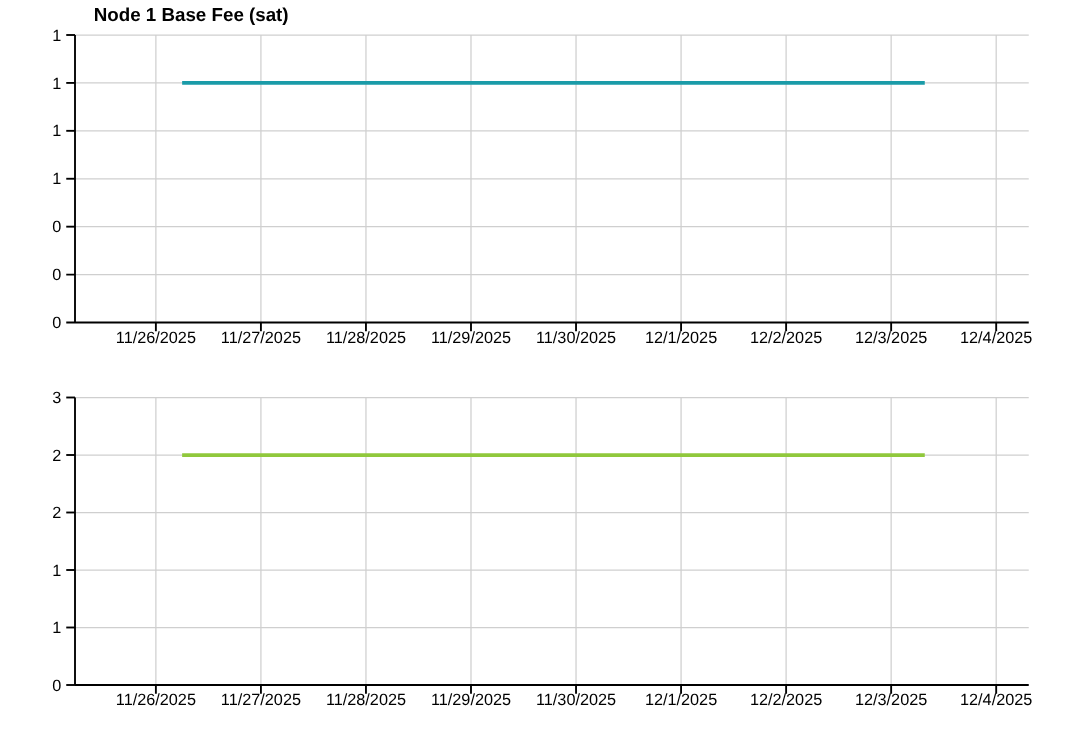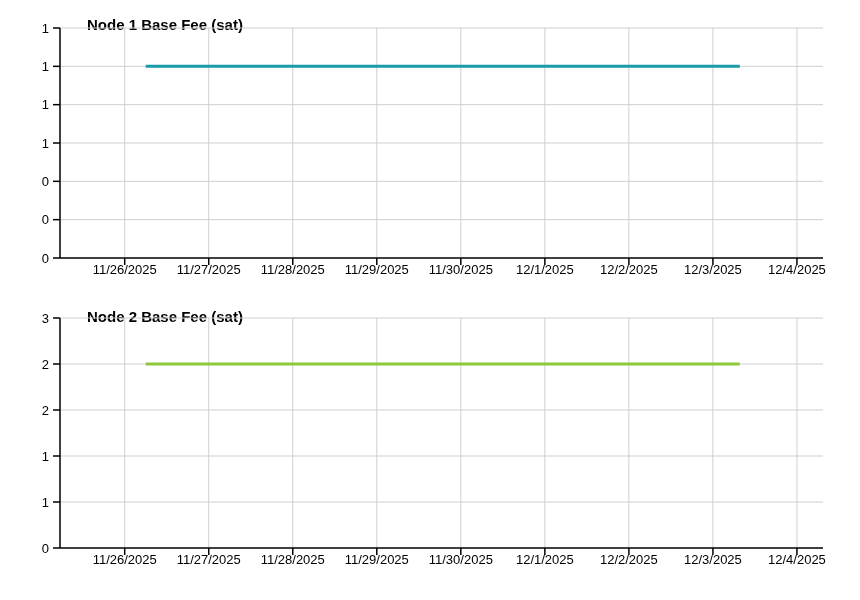--- a/index.html
+++ b/index.html
@@ -17,21 +17,21 @@
   }
   .chart {
     position: absolute;
     left: 0;
     width: 860px;
   }
   .chart-title {
     position: absolute;
     left: 75px;
     top: 4px;
-    margin: 12px;
+    margin: 0;
     font-size: 15px;
     font-weight: bold;
     color: #000000;
     white-space: nowrap;
   }
   svg.plot {
     position: absolute;
     left: 0;
     top: 0;
     display: block;
@@ -97,21 +97,20 @@
         <text x="628.8887665198238" y="274" text-anchor="middle">12/2/2025</text>
         <line x1="712.919603524229" y1="258" x2="712.919603524229" y2="265" stroke="#000000" stroke-width="1.5"></line>
         <text x="712.919603524229" y="274" text-anchor="middle">12/3/2025</text>
         <line x1="796.9504405286343" y1="258" x2="796.9504405286343" y2="265" stroke="#000000" stroke-width="1.5"></line>
         <text x="796.9504405286343" y="274" text-anchor="middle">12/4/2025</text>
         <polyline points="145.71145374449338,66.33333333333331 739.8094713656387,66.33333333333331" fill="none" stroke="#1A9BA8" stroke-width="3" stroke-linecap="butt"></polyline>
       </svg>
   </section>
 
   <section class="chart" style="top:292px; height:308px;">
-    <h2 class="chart-title">Node 2 Base Fee (sat)</h2>
     <svg class="plot" width="860" height="308" viewBox="0 0 860 308">
         <line x1="60" y1="26" x2="823" y2="26" stroke="#CFCFCF" stroke-width="1"></line>
         <line x1="60" y1="72" x2="823" y2="72" stroke="#CFCFCF" stroke-width="1"></line>
         <line x1="60" y1="118" x2="823" y2="118" stroke="#CFCFCF" stroke-width="1"></line>
         <line x1="60" y1="164" x2="823" y2="164" stroke="#CFCFCF" stroke-width="1"></line>
         <line x1="60" y1="210" x2="823" y2="210" stroke="#CFCFCF" stroke-width="1"></line>
         <line x1="124.70374449339208" y1="26" x2="124.70374449339208" y2="256" stroke="#CFCFCF" stroke-width="1"></line>
         <line x1="208.73458149779734" y1="26" x2="208.73458149779734" y2="256" stroke="#CFCFCF" stroke-width="1"></line>
         <line x1="292.76541850220264" y1="26" x2="292.76541850220264" y2="256" stroke="#CFCFCF" stroke-width="1"></line>
         <line x1="376.79625550660796" y1="26" x2="376.79625550660796" y2="256" stroke="#CFCFCF" stroke-width="1"></line>

